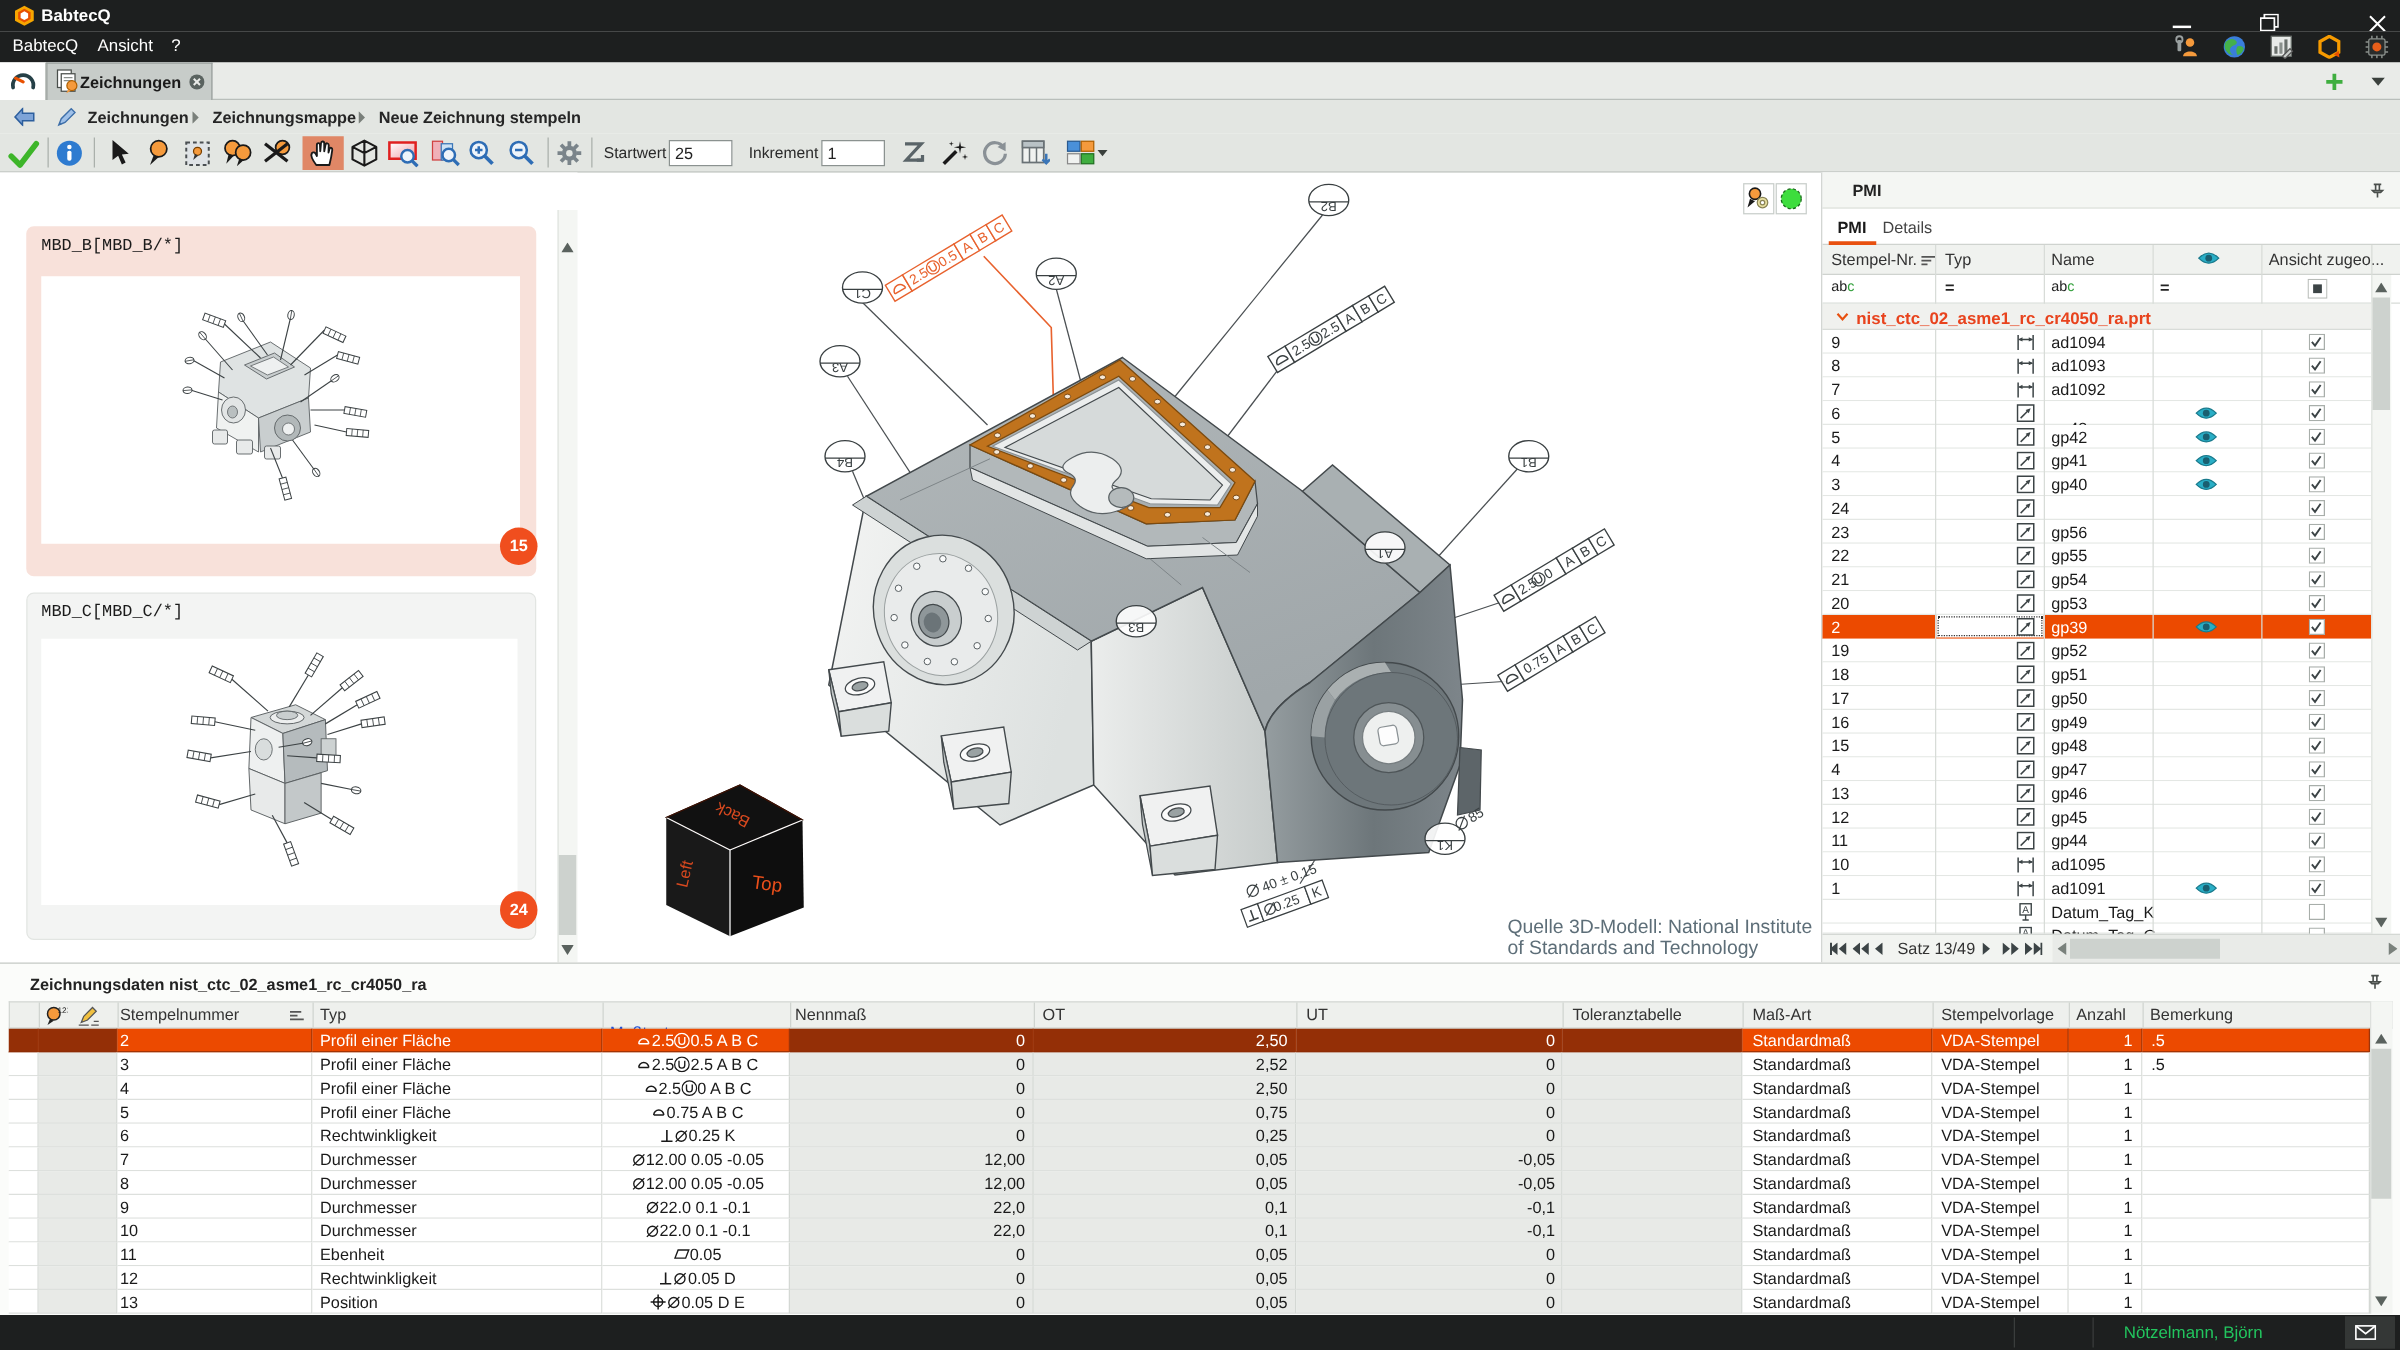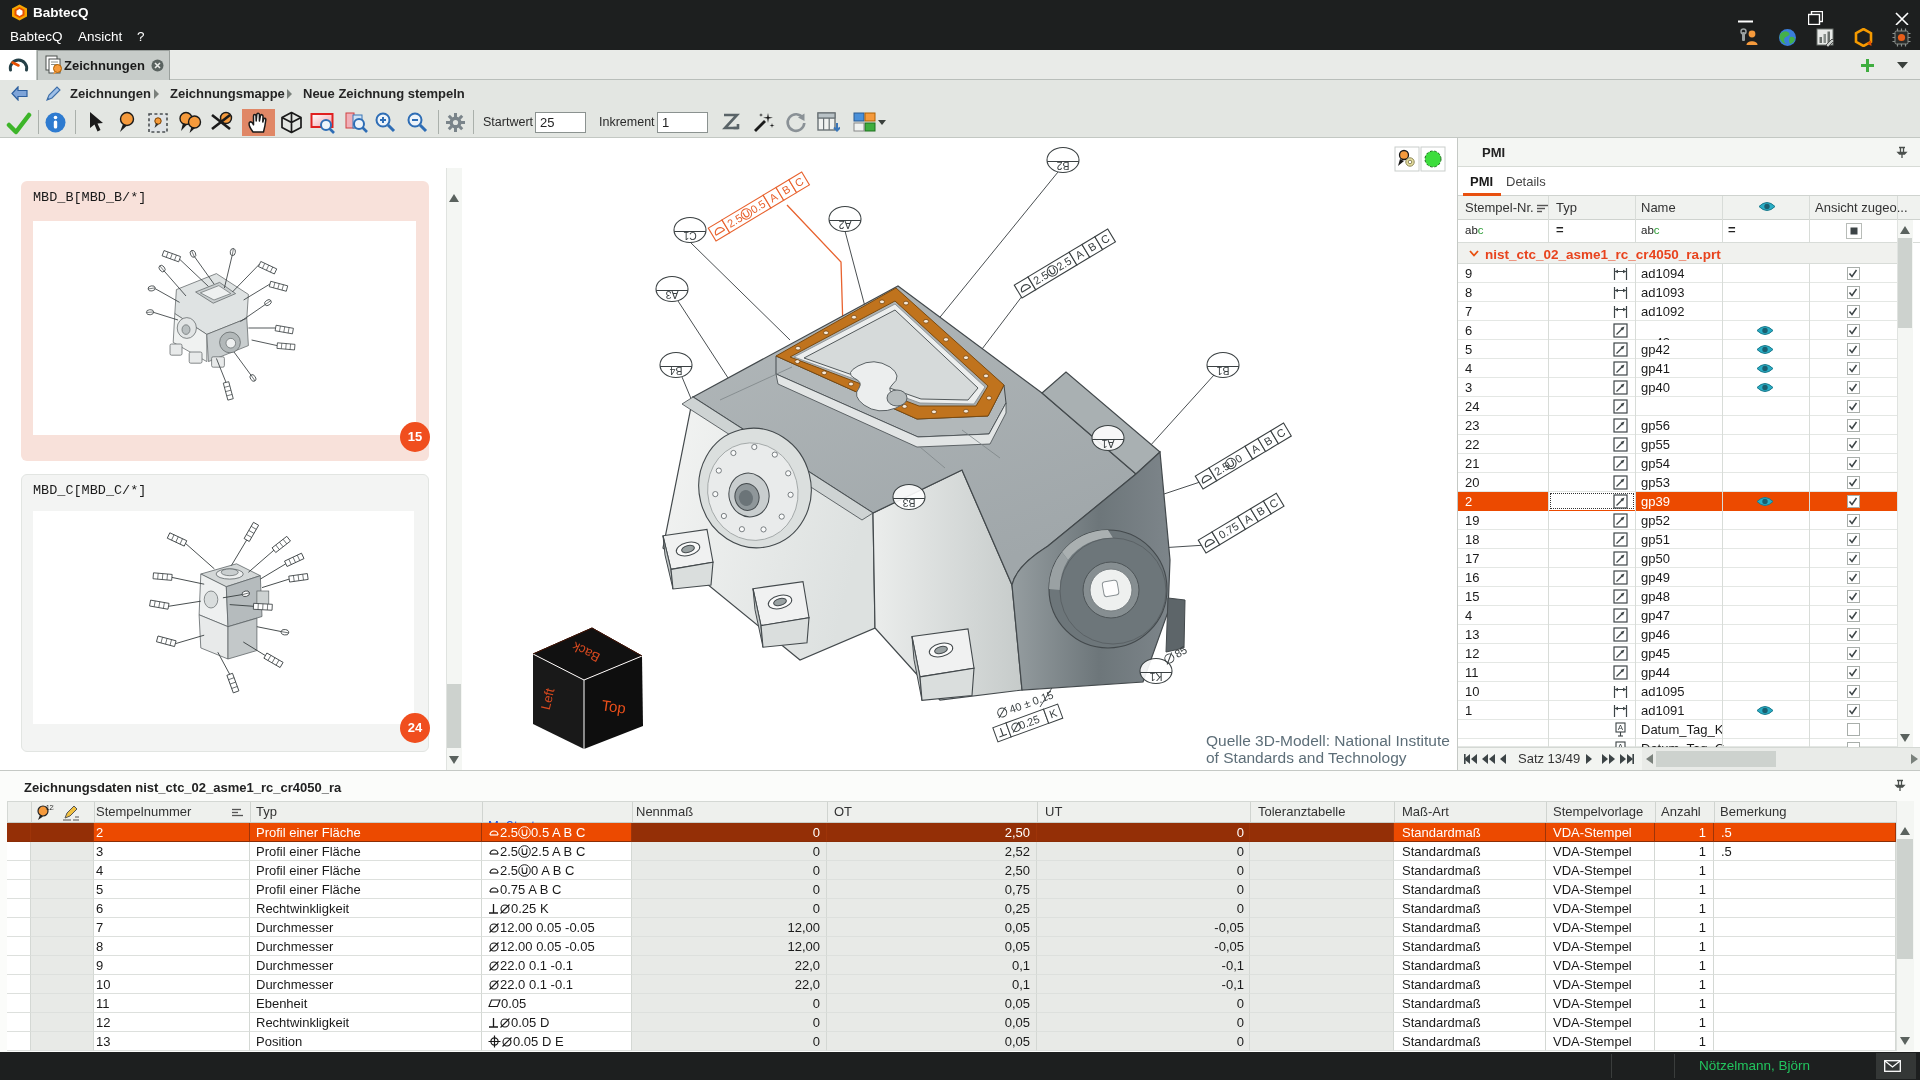--- a/index.html
+++ b/index.html
@@ -13,21 +13,21 @@
 #toolbar{position:absolute;left:0;top:107px;width:1920px;height:31px;background:#e3e6e2;border-bottom:1px solid #c3c8c3;}
 .tsep{position:absolute;top:3px;width:1px;height:24px;background:#aab0ab;}
 .tlabel{position:absolute;top:8px;color:#2a2a2a;font-size:13px;}
 .tinput{position:absolute;top:5px;height:21px;background:#fff;border:1px solid #8b9290;padding:2px 4px;font-size:13px;color:#222;}
 #leftpanel{position:absolute;left:0;top:138px;width:462px;height:632px;background:#fff;}
 .phead{position:absolute;left:0;top:0;width:100%;height:29px;background:#f4f6f3;border-bottom:1px solid #d7dbd6;}
 .phead .t{position:absolute;left:24px;top:7px;font-weight:bold;color:#222;}
 #pmipanel{position:absolute;left:1457px;top:138px;width:463px;height:632px;background:#fff;border-left:1px solid #c5c9c5;}
 #bottompanel{position:absolute;left:0;top:770px;width:1920px;height:282px;background:#fbfcfa;border-top:1px solid #c5c9c5;}
 #statusbar{position:absolute;left:0;top:1052px;width:1920px;height:28px;background:#1d1f1f;}
-.cell{position:absolute;overflow:hidden;white-space:nowrap;}
+.cell{position:absolute;overflow:hidden;white-space:nowrap;text-align:center;}
 .vline{position:absolute;width:1px;background:#d8dcd8;}
 svg{display:block;}
 </style></head><body>
 
 <div id="titlebar">
  <svg class="abs" style="left:11px;top:4px" width="17" height="17" viewBox="0 0 17 17">
   <polygon points="8.5,0.5 16,4.5 16,12.5 8.5,16.5 1,12.5 1,4.5" fill="#f7a600"></polygon>
   <polygon points="8.5,3 13.5,5.8 13.5,11.2 8.5,14 3.5,11.2 3.5,5.8" fill="#e85000"></polygon>
   <polygon points="8.5,5 11.5,6.7 11.5,10.3 8.5,12 5.5,10.3 5.5,6.7" fill="#fff"></polygon>
  </svg>

